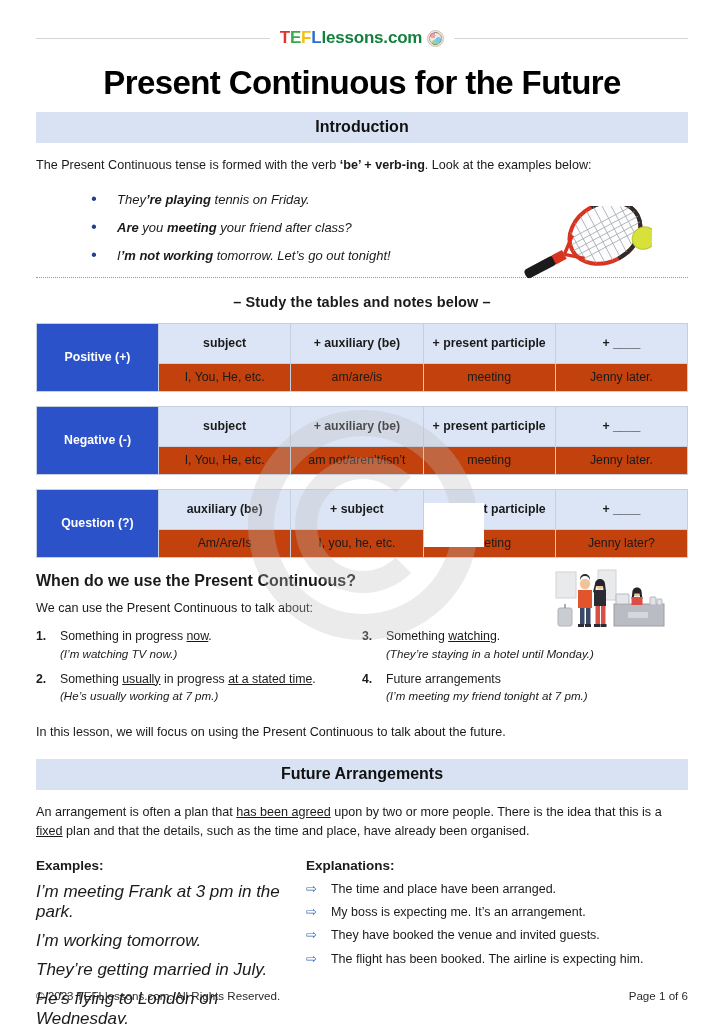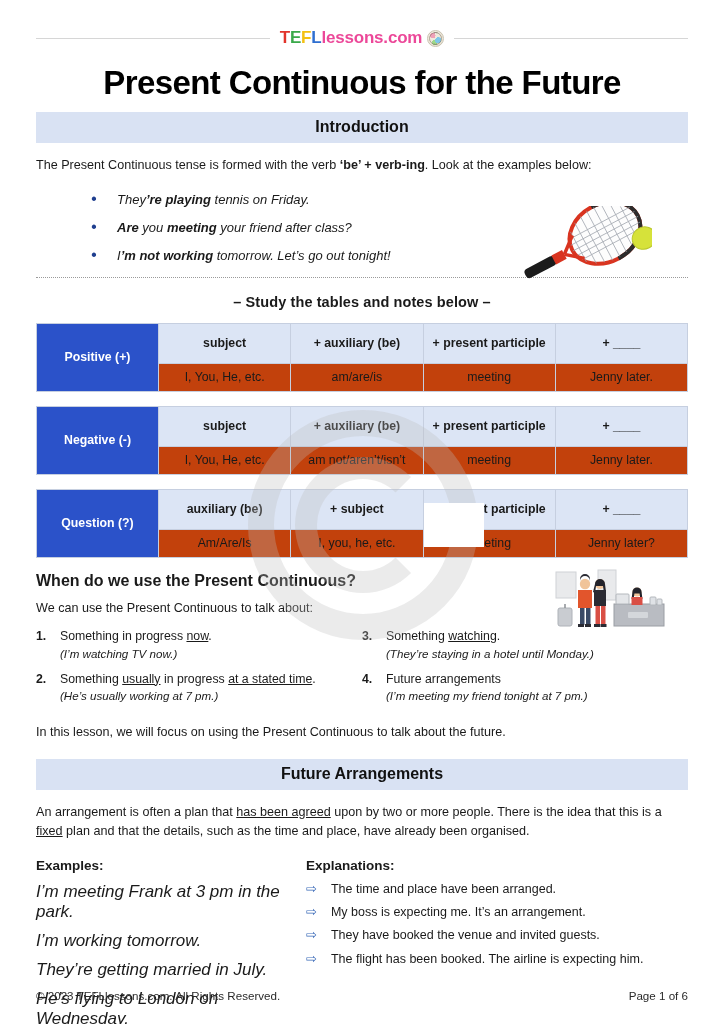--- a/index.html
+++ b/index.html
@@ -41,21 +41,21 @@
   .brandbar {
     display: flex; align-items: center; gap: 10px;
     padding-top: 28px;
   }
   .rule { flex: 1; height: 1px; background: #d6d6d6; }
   .brand { display: flex; align-items: center; font-size: 17px; font-weight: bold; letter-spacing: -0.2px; white-space: nowrap; }
   .brand .t { color: #e2342b; }
   .brand .e { color: #3aa94a; }
   .brand .f { color: #f3c012; }
   .brand .l { color: #2f6fd0; }
-  .brand .rest { color: #ec4899; }
+  .brand .rest { color: #15803d; }
   .globe {
     margin-left: 5px; width: 17px; height: 17px; border-radius: 50%;
     background:
       radial-gradient(circle at 32% 30%, #f0a0b8 0 18%, transparent 19%),
       radial-gradient(circle at 68% 62%, #7fc7e8 0 22%, transparent 23%),
       radial-gradient(circle at 45% 78%, #9fd98a 0 18%, transparent 19%),
       linear-gradient(135deg,#f5f0e4,#e8e2d2);
     border: 1px solid #c9c2b0; position: relative; flex: none;
   }
   .globe::before, .globe::after {

